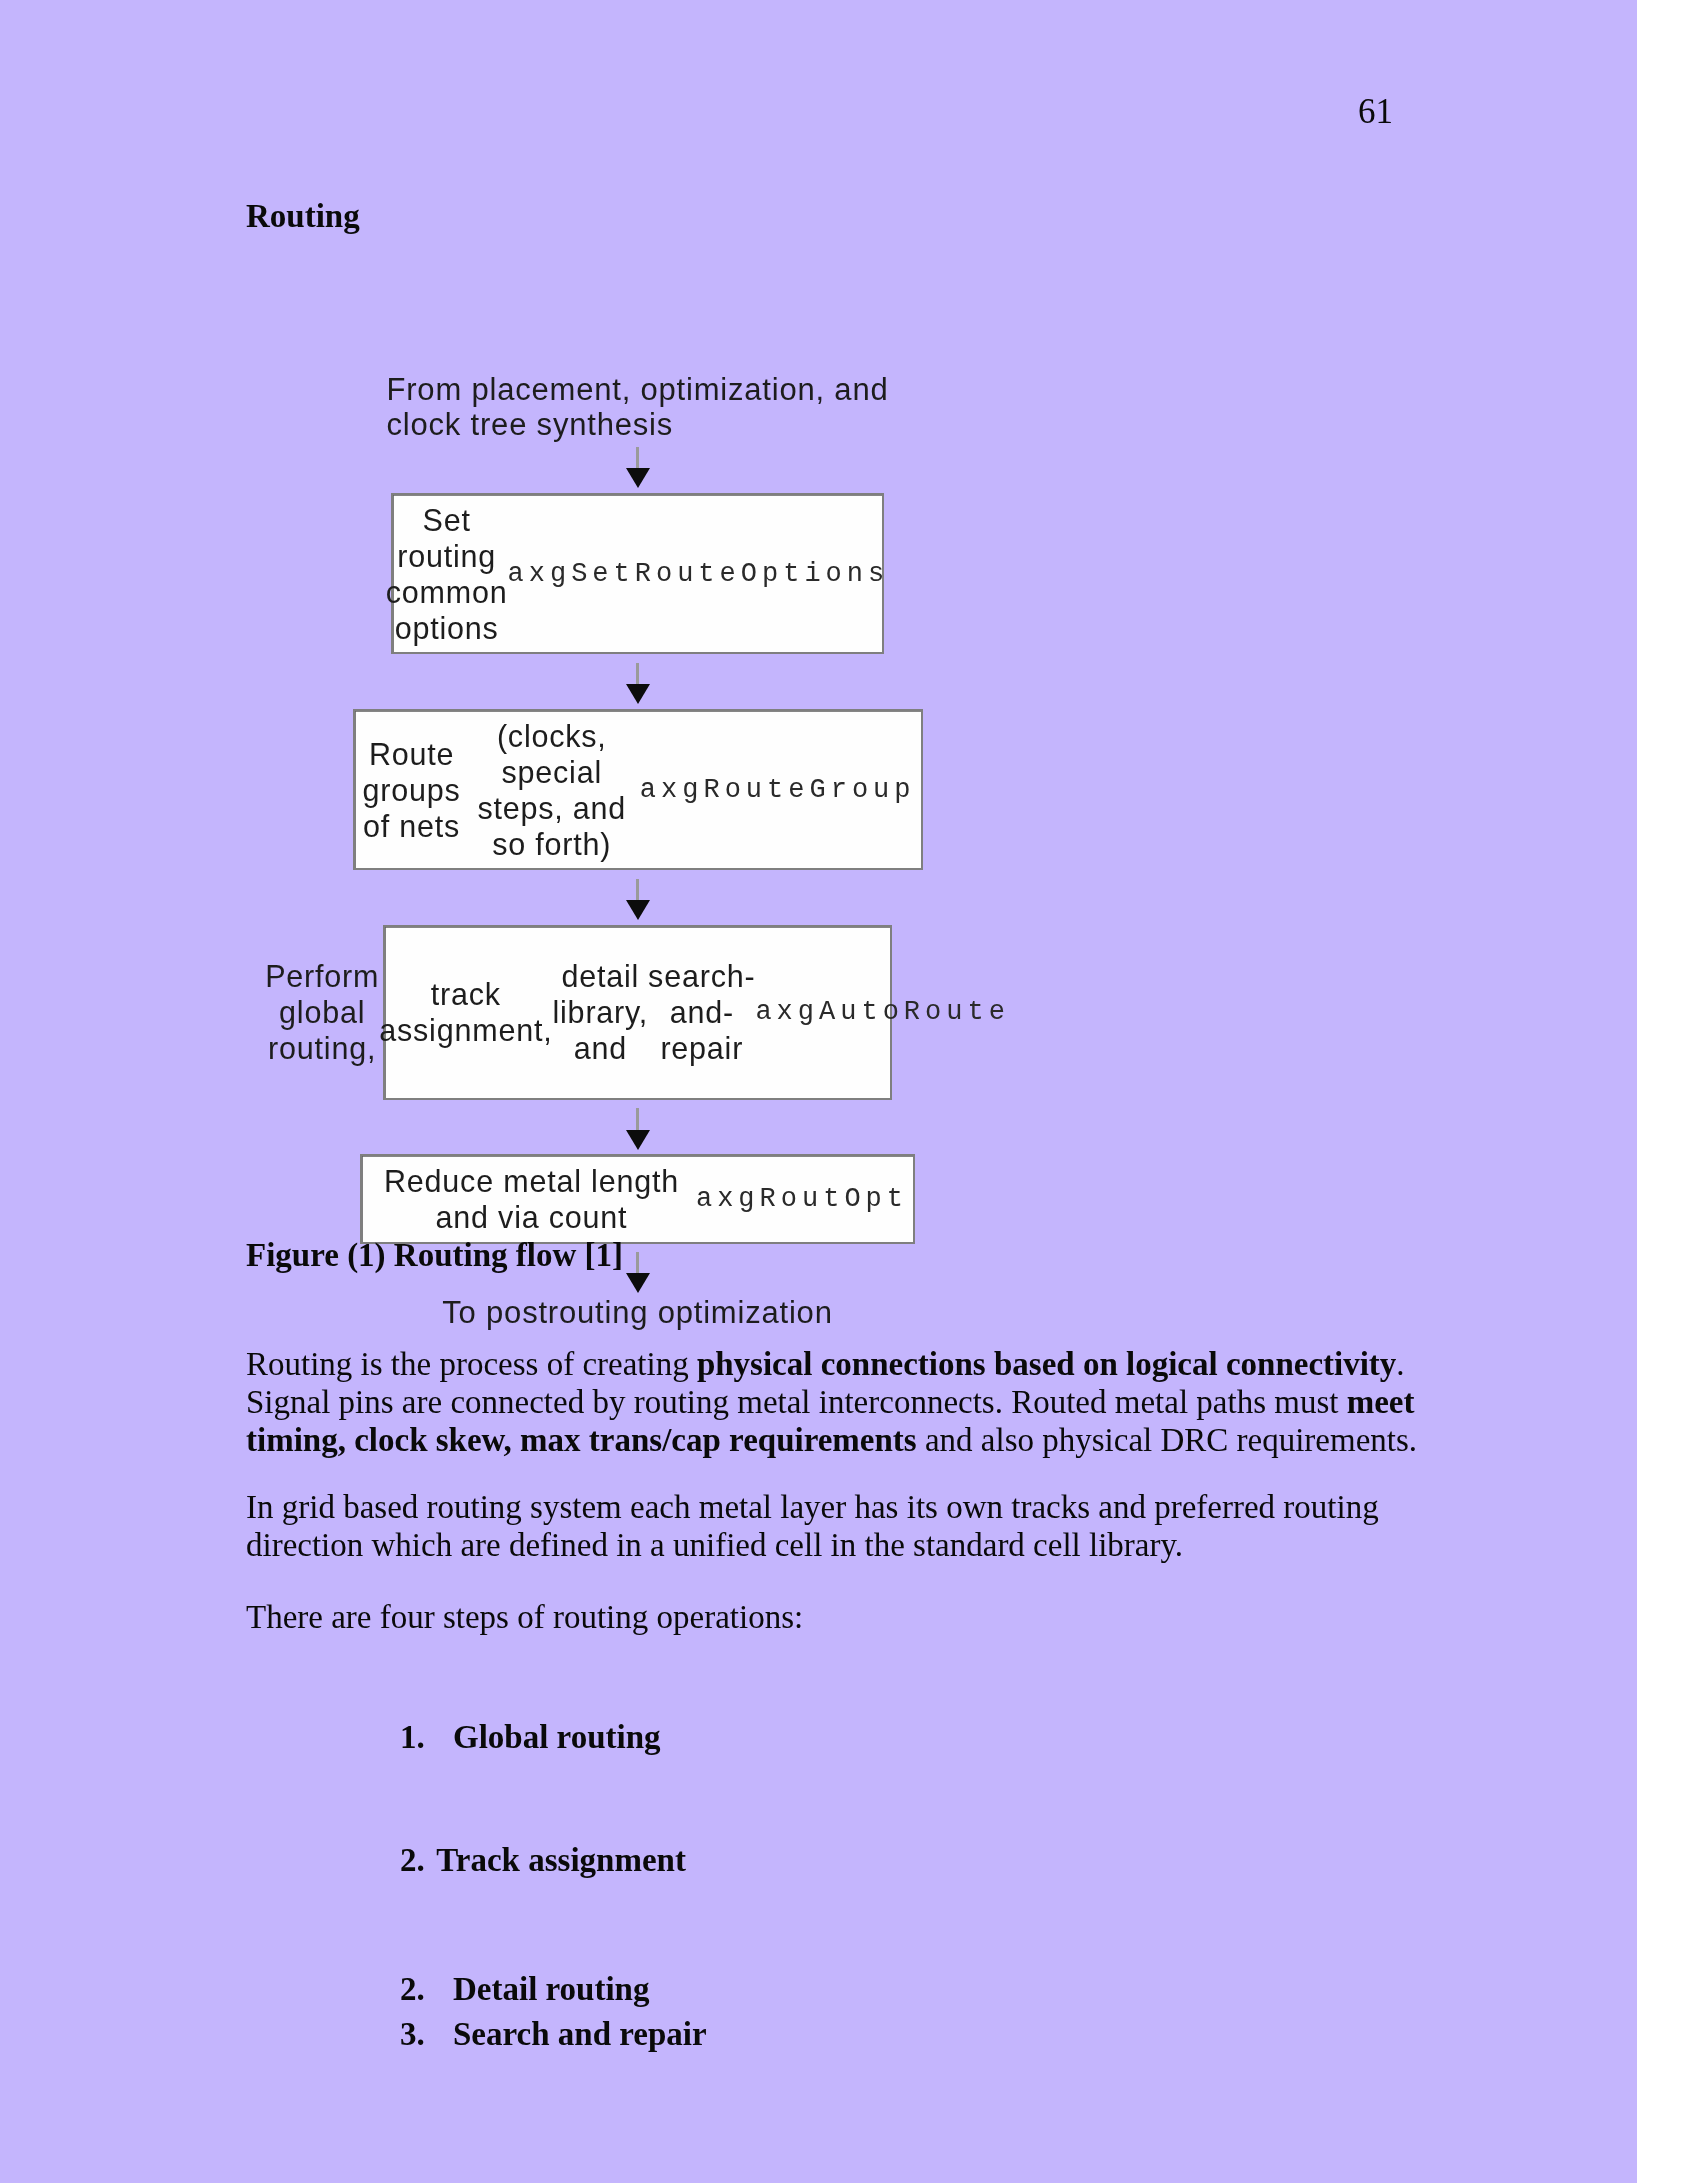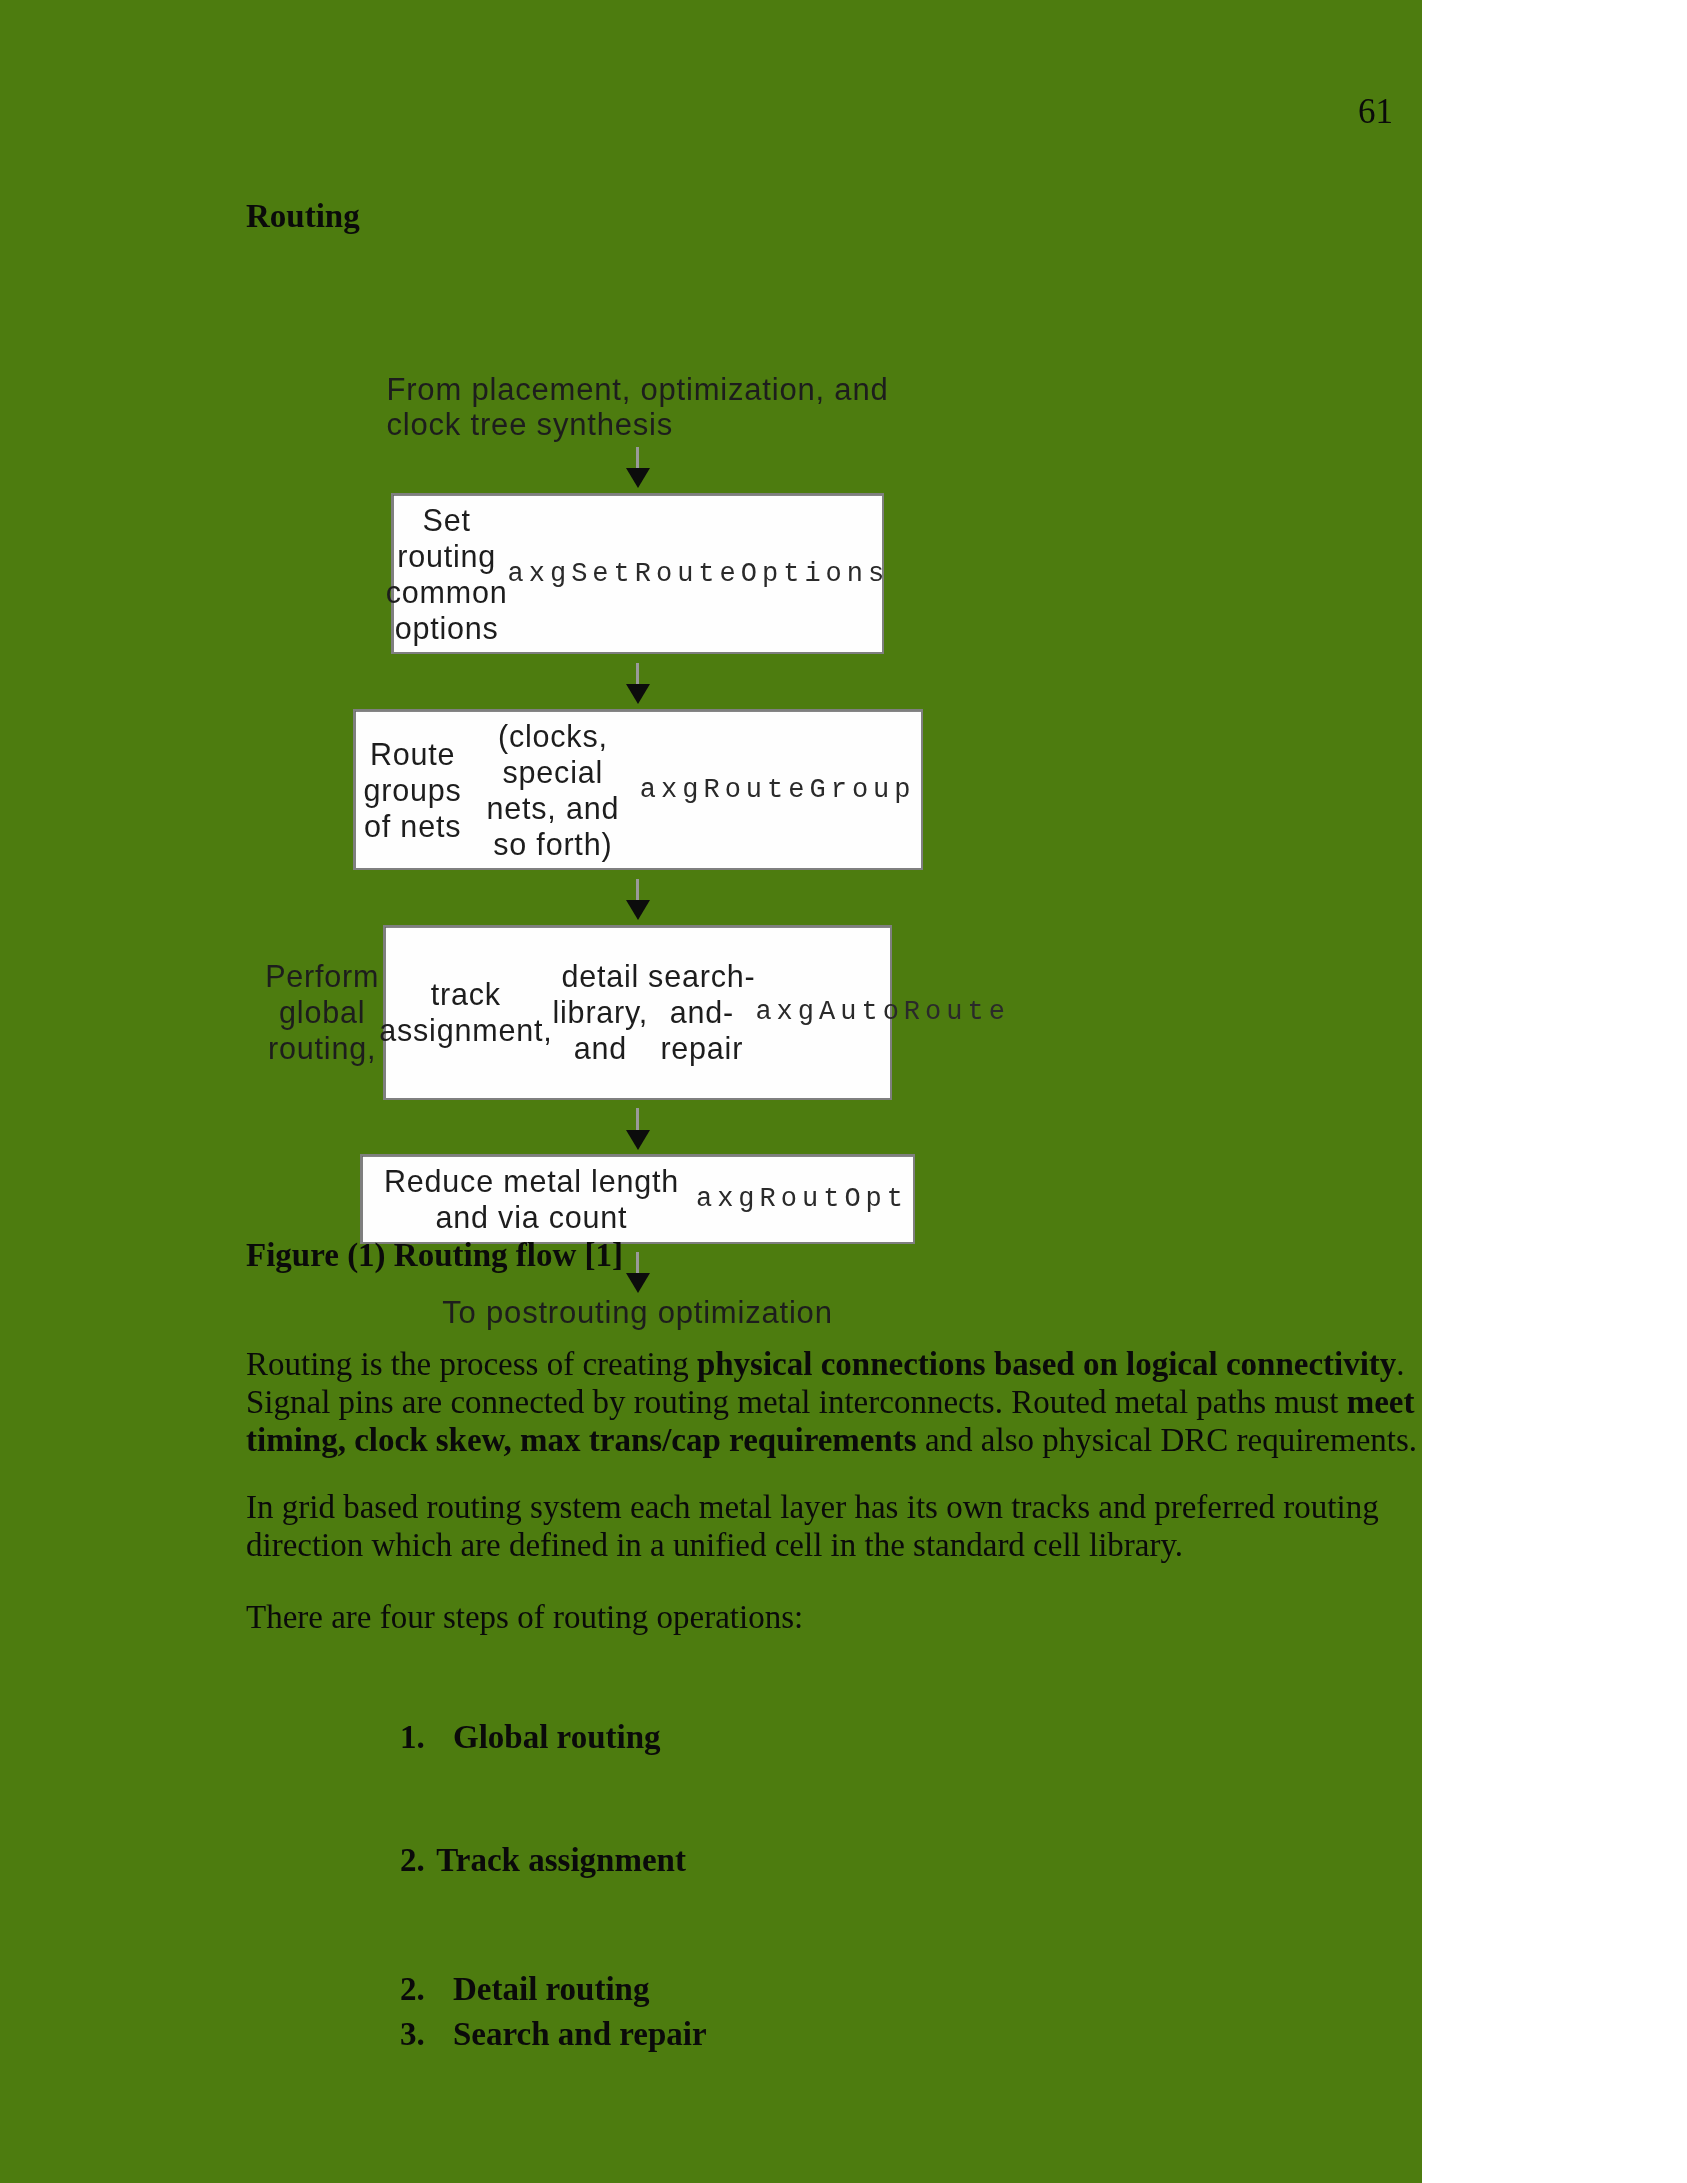--- a/index.html
+++ b/index.html
@@ -1,19 +1,19 @@
 <!DOCTYPE html>
 <html style="font-size:13px"><head>
 <meta charset="utf-8">
 <style>
   html,body{margin:0;padding:0;background:#ffffff;}
   .page{
     position:relative;
-    width:1422px;height:2183px;
-    background:#4d7c0f;
+    width:1637px;height:2183px;
+    background:#c4b5fd;
     font-family:"Liberation Serif", serif;
     color:#0a0a0a;
     overflow:hidden;
   }
   .page-number{
     position:absolute;top:92px;left:1358px;
     font-size:35px;
   }
   .heading{
     position:absolute;top:198px;left:246px;
@@ -112,21 +112,21 @@
       <div class="cmd">axgSetRouteOptions</div>
     </div>
 
     <div class="arrow">
       <span class="stem"></span>
       <span class="head"></span>
     </div>
 
     <div class="fbox box-2">
       <div class="bline">Route groups of nets</div>
-      <div class="bline">(clocks, special nets, and so forth)</div>
+      <div class="bline">(clocks, special steps, and so forth)</div>
       <div class="cmd">axgRouteGroup</div>
     </div>
 
     <div class="arrow">
       <span class="stem"></span>
       <span class="head"></span>
     </div>
 
     <div class="fbox box-3">
       <div class="bline">Perform global routing,</div>

